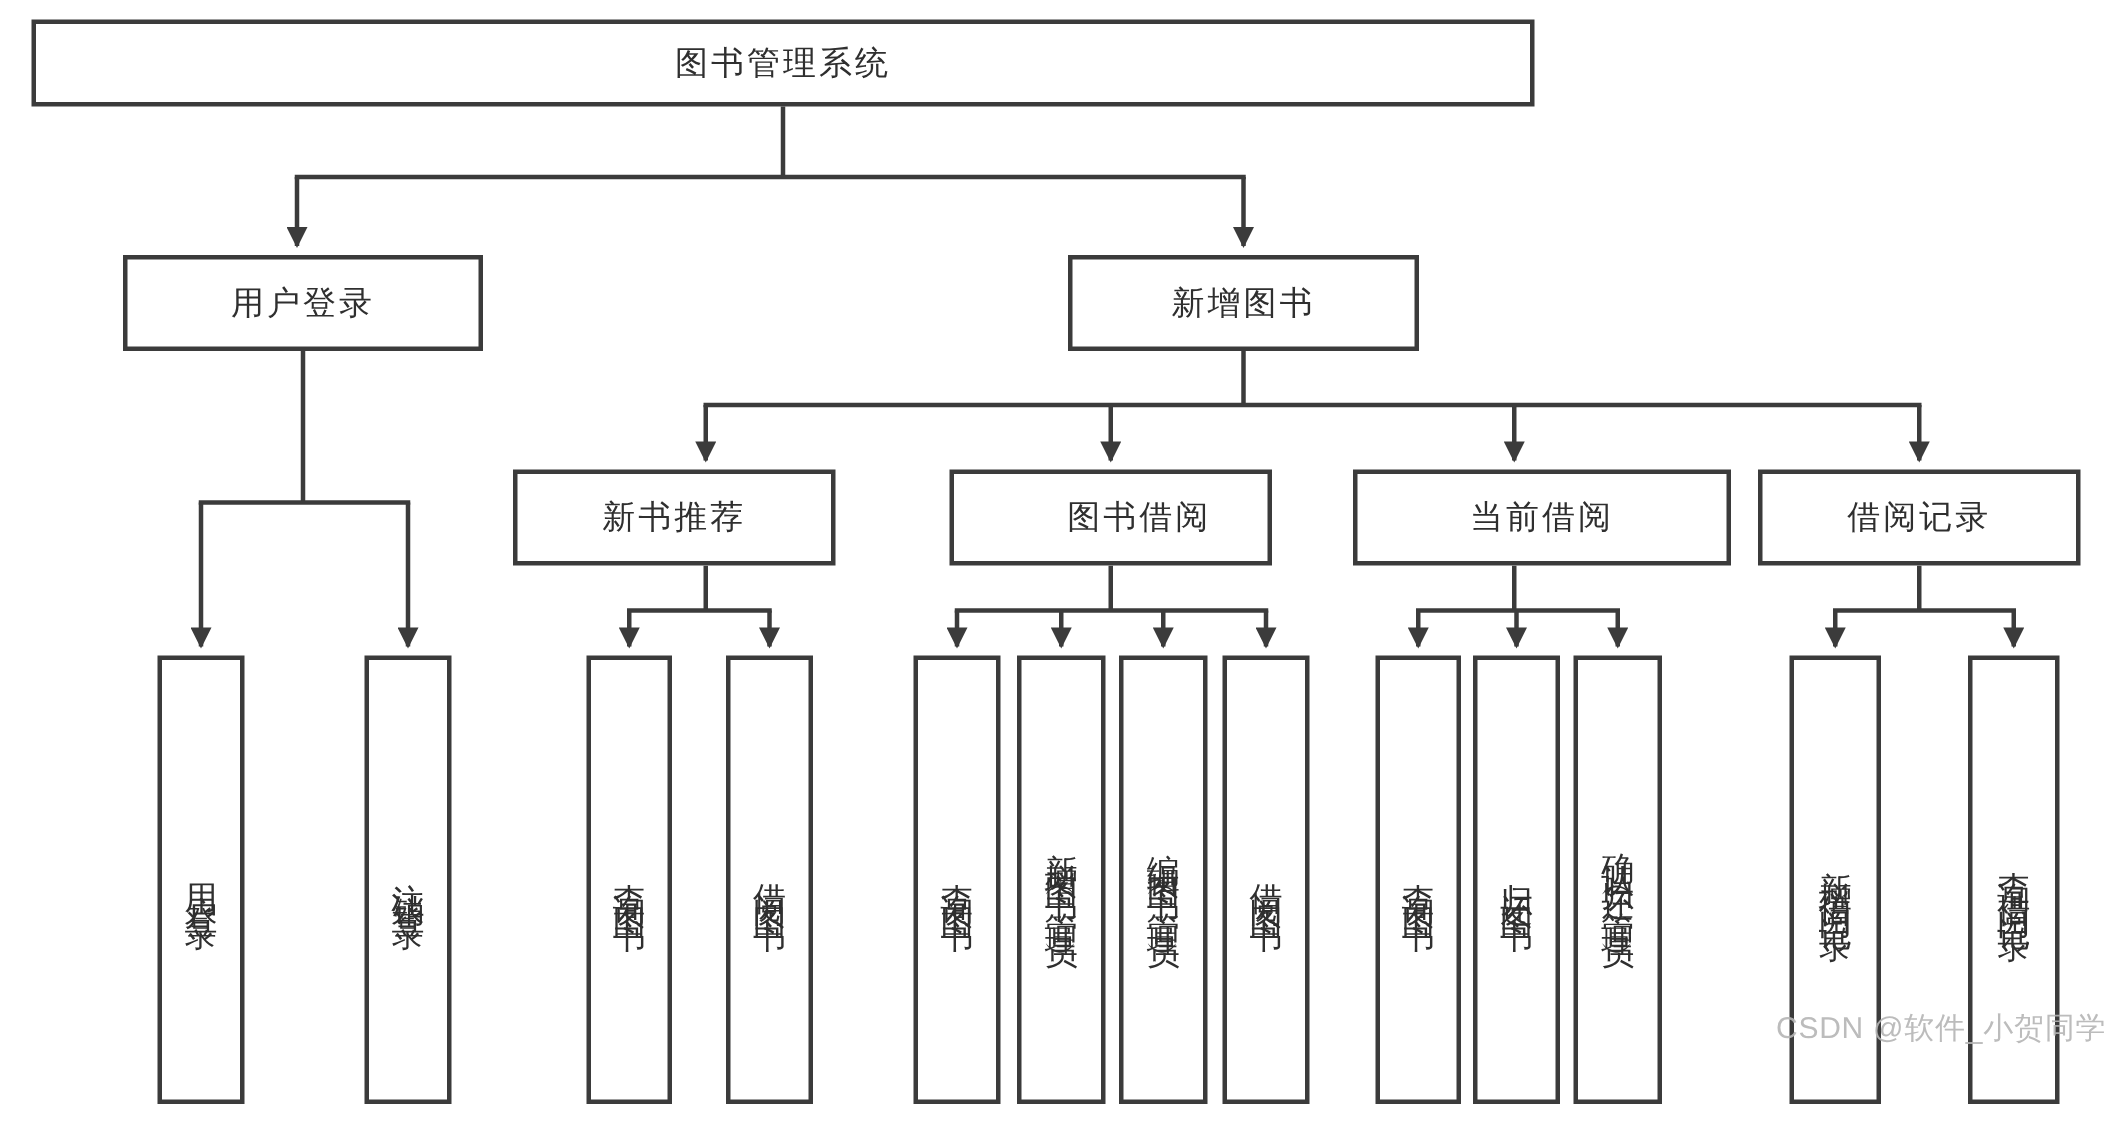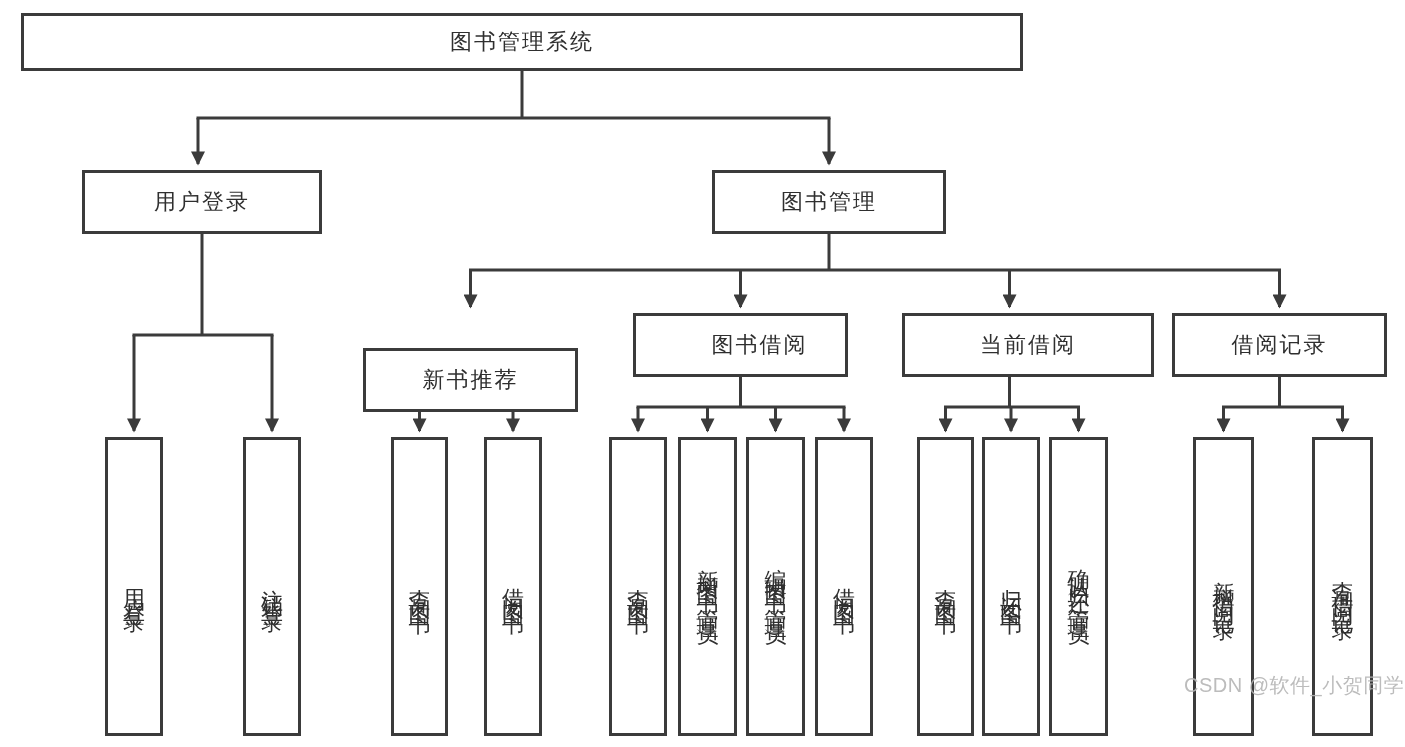--- a/index.html
+++ b/index.html
@@ -114,24 +114,24 @@
   </svg>
 
   <div class="node" style="left:21px;top:13px;width:1002px;height:58px;">
     <span class="h-label">图书管理系统</span>
   </div>
 
   <div class="node" style="left:82px;top:170px;width:240px;height:64px;">
     <span class="h-label">用户登录</span>
   </div>
   <div class="node" style="left:712px;top:170px;width:234px;height:64px;">
-    <span class="h-label">图书管理</span>
+    <span class="h-label">新增图书</span>
   </div>
 
-  <div class="node" style="left:363px;top:313px;width:215px;height:64px;margin-top:35px;">
+  <div class="node" style="left:342px;top:313px;width:215px;height:64px;">
     <span class="h-label">新书推荐</span>
   </div>
   <div class="node" style="left:633px;top:313px;width:215px;height:64px;padding-left:38px;">
     <span class="h-label">图书借阅</span>
   </div>
   <div class="node" style="left:902px;top:313px;width:252px;height:64px;">
     <span class="h-label">当前借阅</span>
   </div>
   <div class="node" style="left:1172px;top:313px;width:215px;height:64px;">
     <span class="h-label">借阅记录</span>

